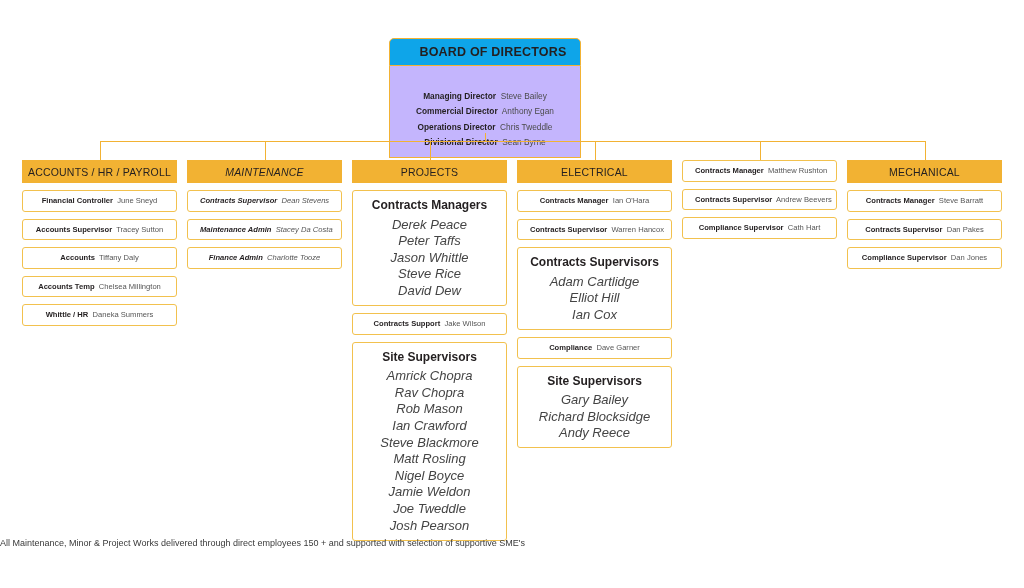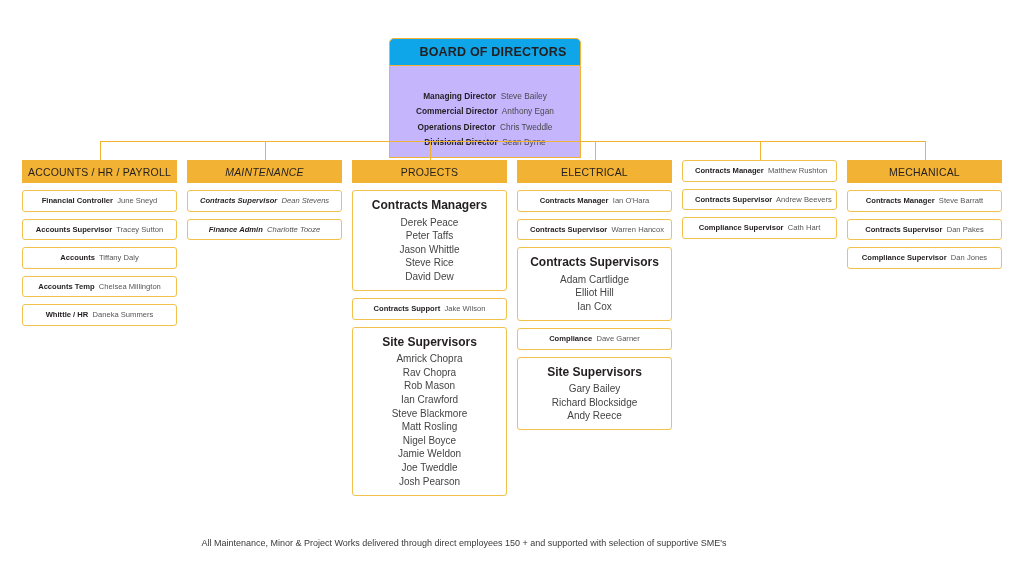--- a/index.html
+++ b/index.html
@@ -106,36 +106,36 @@
   .node .person {
     color: #555555;
   }
   .node.group .title {
     font-weight: bold;
     font-size: 12px;
     color: #231f20;
     margin-bottom: 2px;
   }
   .node.group .member {
-    font-size: 10px;
+    font-size: 13px;
     color: #444444;
     padding: 3.6px 0 0 0;
     line-height: 1.0;
+    font-style: italic;
   }
   .node.group {
     padding: 7px 4px 8px 4px;
   }
 
   
   .footer-note {
     position: absolute;
     left: 0;
     top: 538px;
     width: 928px;
-    text-align: center;
     font-size: 9px;
     color: #3a3a3a;
   }
 </style>
 </head>
 <body>
 
 <div id="chart-root">
 
   <div class="board-wrap">
@@ -175,20 +175,23 @@
           <div class="line"><span class="role">Accounts Temp</span><span class="person">&nbsp; Chelsea Millington</span></div>
         </div>
         <div class="node">
           <div class="line"><span class="role">Whittle  / HR</span><span class="person">&nbsp; Daneka Summers</span></div>
         </div>
       </div>
       <div class="col" style="left: 187px; font-style: italic;">
         <div class="col-header">MAINTENANCE</div>
         <div class="node">
           <div class="line"><span class="role">Contracts Supervisor</span><span class="person">&nbsp; Dean Stevens</span></div>
+        </div>
+        <div class="node">
+          <div class="line"><span class="role">Maintenance Admin</span><span class="person">&nbsp; Stacey Da Costa</span></div>
         </div>
         <div class="node">
           <div class="line"><span class="role">Finance Admin</span><span class="person">&nbsp; Charlotte Tooze</span></div>
         </div>
       </div>
       <div class="col" style="left: 352px;">
         <div class="col-header">PROJECTS</div>
         <div class="node group">
           <div class="title">Contracts Managers</div>
           <div class="member">Derek Peace</div>

